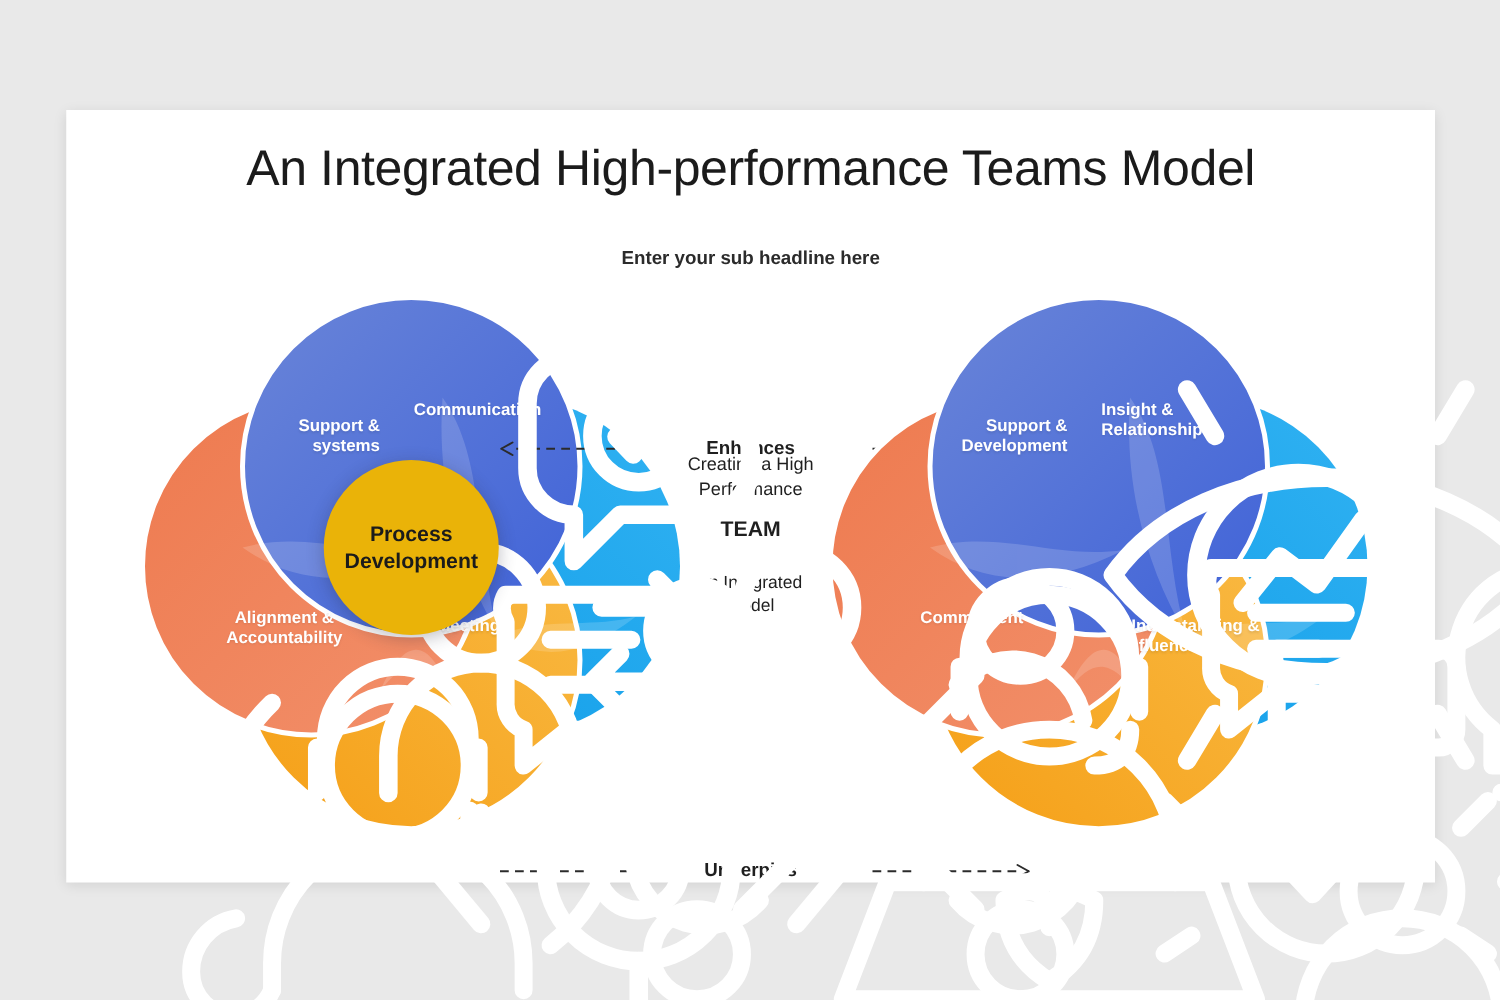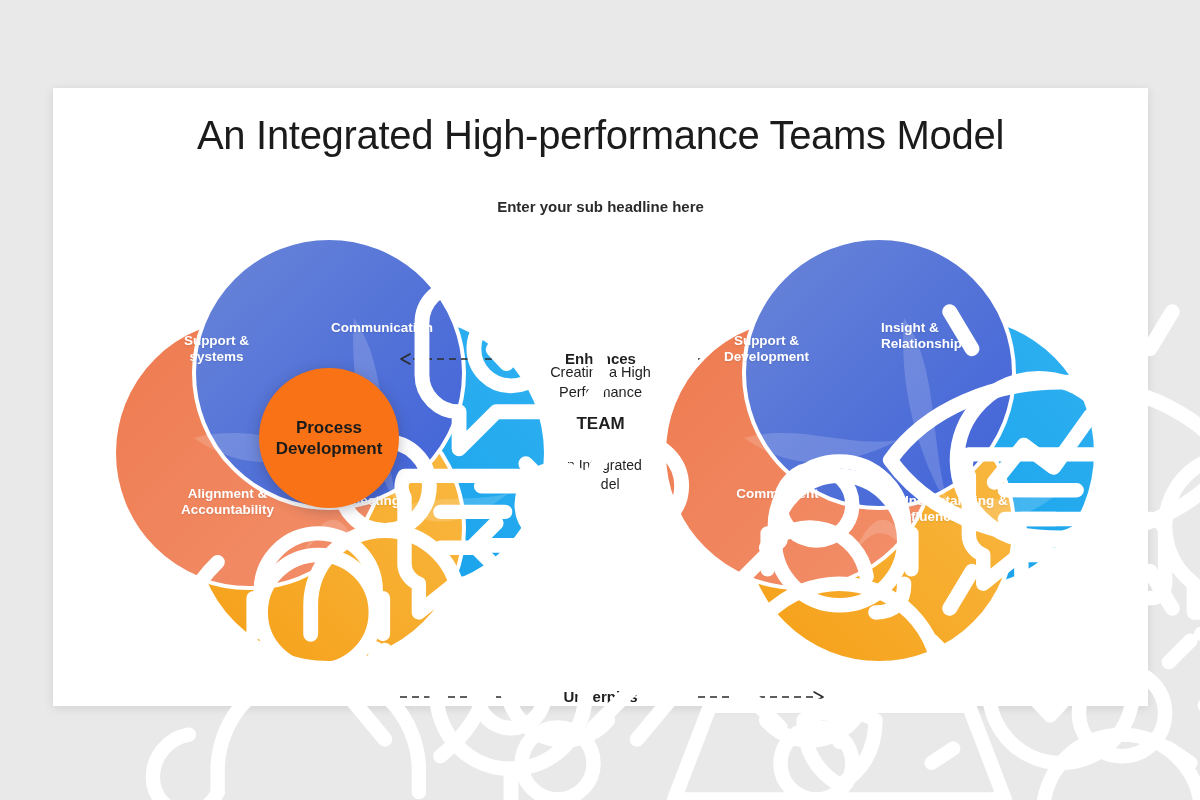--- a/index.html
+++ b/index.html
@@ -65,21 +65,21 @@
     overflow: visible;
   }
 
   .hub {
     position: absolute;
     left: 160px;
     top: 160px;
     width: 140px;
     height: 140px;
     border-radius: 50%;
-    background: #f97316;
+    background: #eab308;
     box-shadow: 0 3px 14px rgba(40,40,60,0.30);
     display: flex;
     align-items: center;
     justify-content: center;
     text-align: center;
     font-size: 17px;
     font-weight: 700;
     color: #1b1b1b;
     line-height: 1.25;
     z-index: 5;
@@ -93,21 +93,21 @@
     font-weight: 700;
     line-height: 1.2;
     text-align: center;
     z-index: 4;
     pointer-events: none;
     text-shadow: 0 1px 2px rgba(0,0,0,0.10);
   }
   .pl-top   { left: 232px; top: 112px; width: 160px; text-align: left; }
   .pl-right { left: 250px; top: 285px; width: 180px; text-align: left; }
   .pl-bottom{ left: 36px;  top: 278px; width: 185px; text-align: center; }
-  .pl-left  { left: 30px;  top: 125px; width: 175px; text-align: center; }
+  .pl-left  { left: 30px;  top: 125px; width: 175px; text-align: right; }
 
   .icon-holder {
     position: absolute;
     z-index: 4;
     pointer-events: none;
   }
   .ic-top    { left: 182px; top: 22px;  }
   .ic-right  { left: 358px; top: 196px; }
   .ic-bottom { left: 182px; top: 368px; }
   .ic-left   { left: 18px;  top: 196px; }

